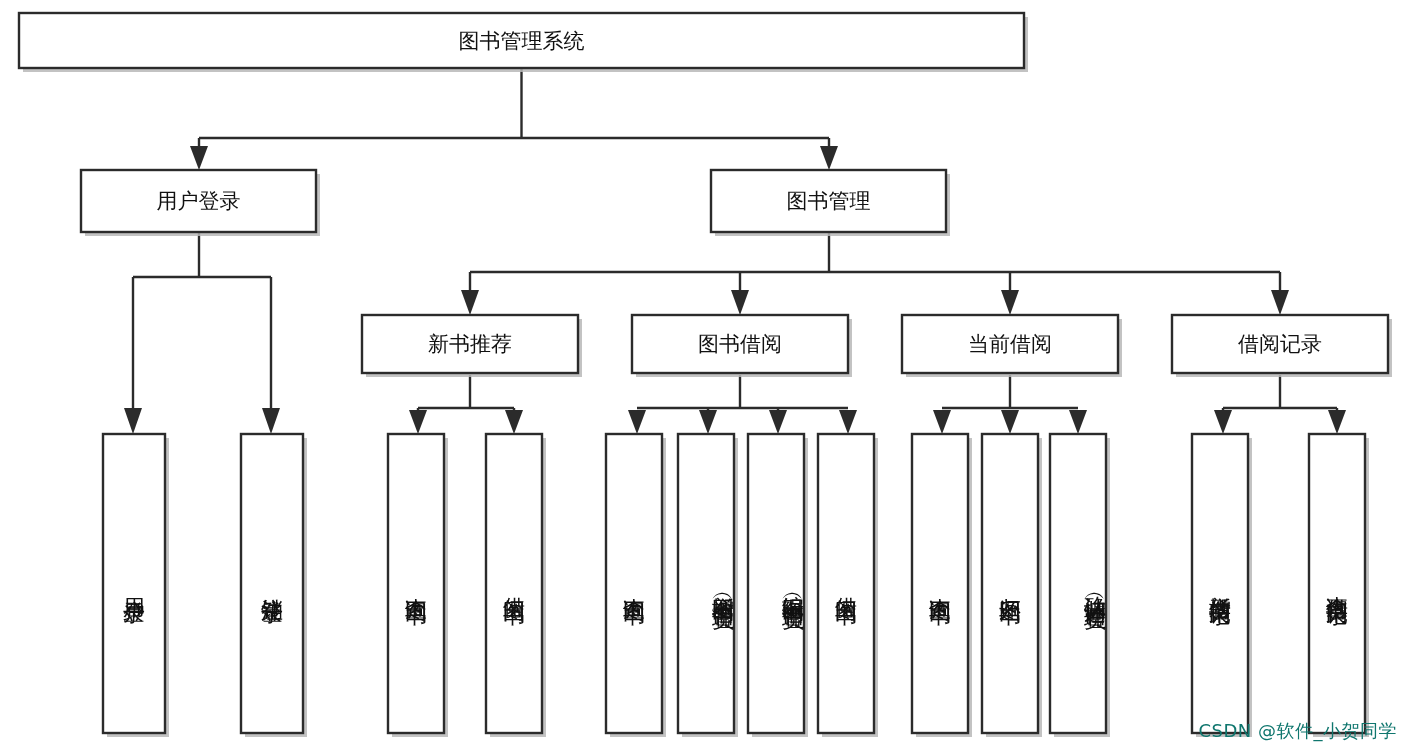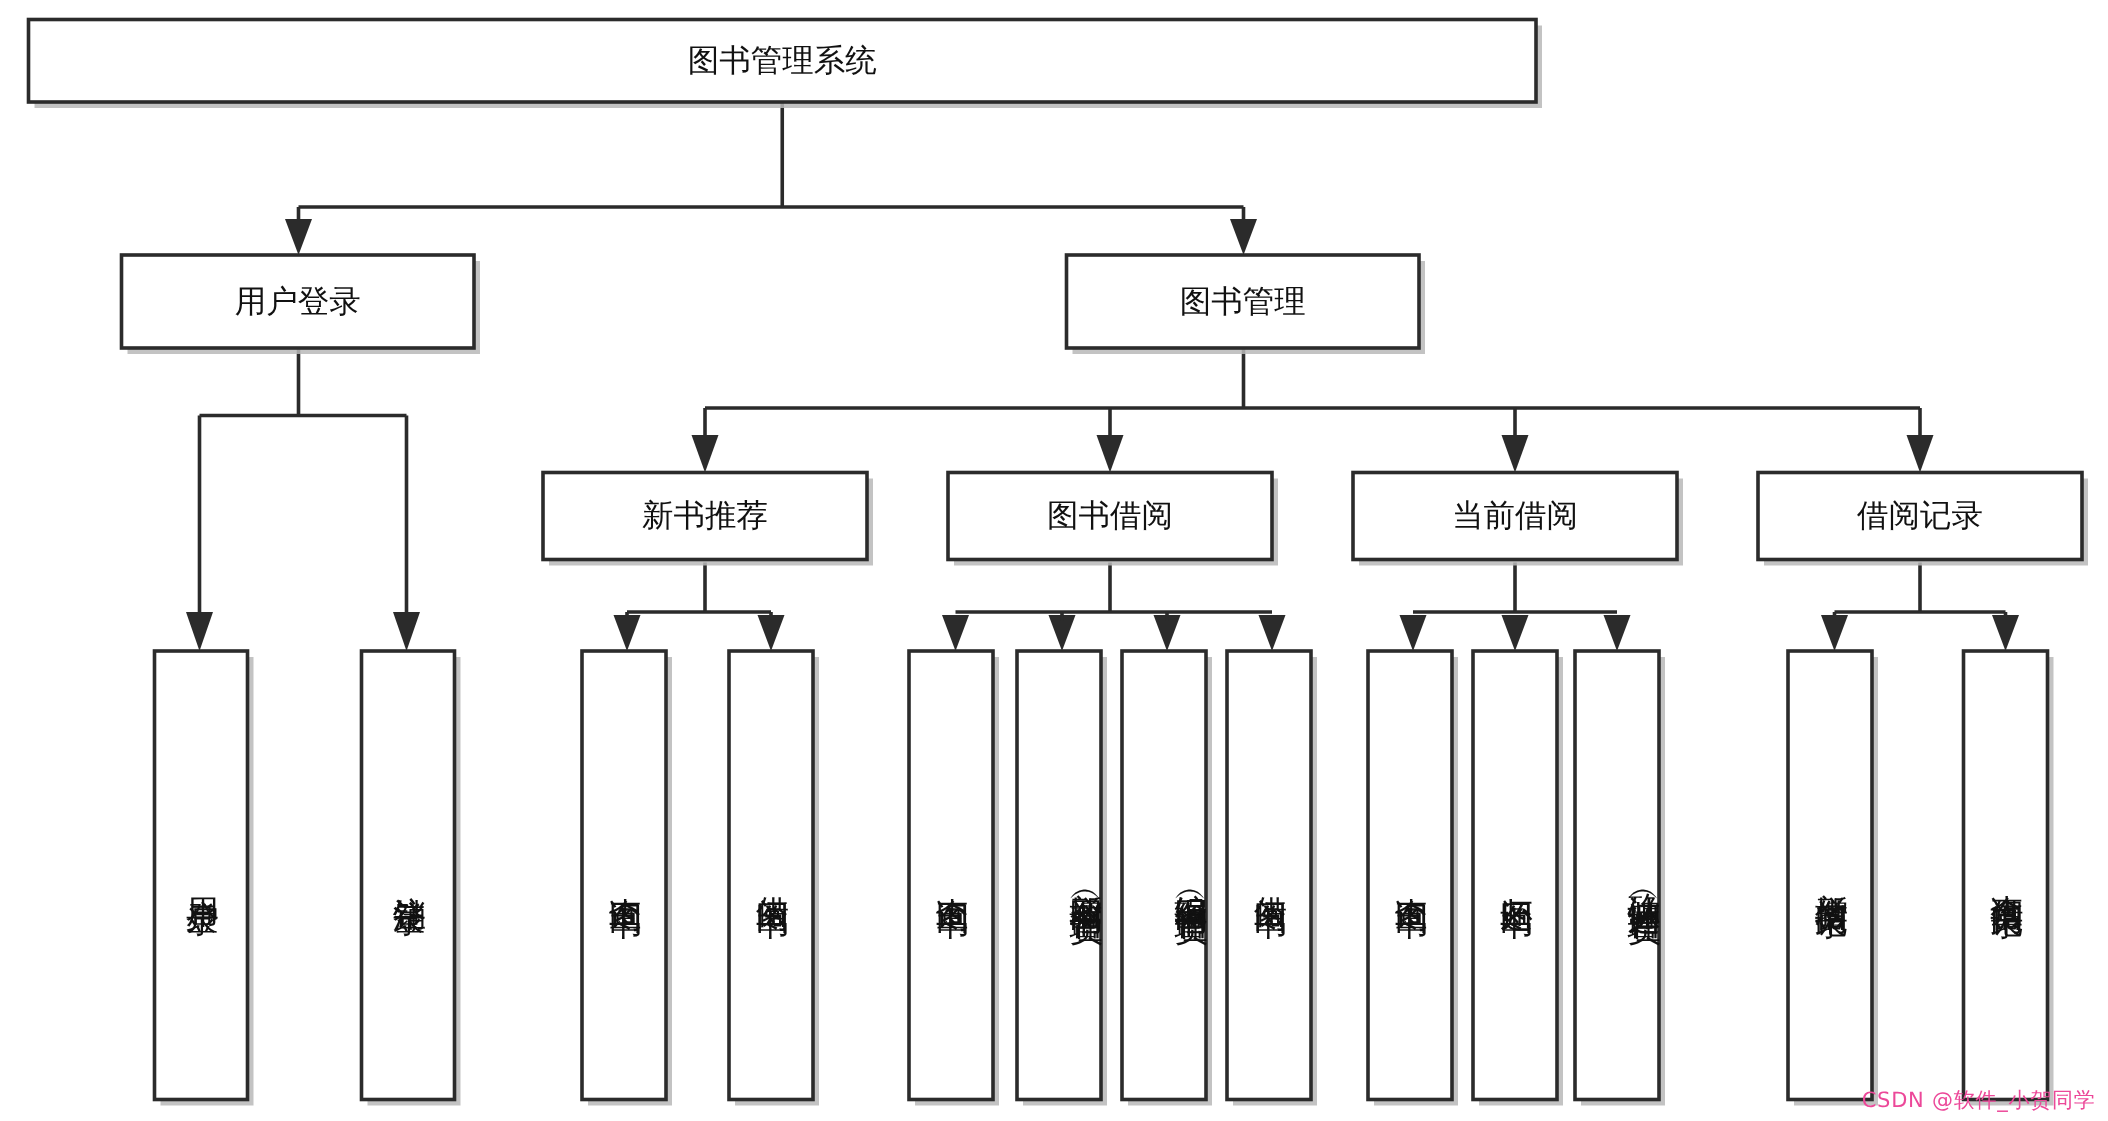--- a/index.html
+++ b/index.html
@@ -67,22 +67,22 @@
     display: flex;
     align-items: center;
     justify-content: center;
     pointer-events: none;
   }
   .watermark {
     position: absolute;
     right: 8px;
     bottom: 4px;
     font-family: "DejaVu Sans", "Liberation Sans", sans-serif;
-    font-size: 14px;
-    color: #ec4899;
+    font-size: 18px;
+    color: #0f766e;
     letter-spacing: 0.5px;
     white-space: nowrap;
     margin-top: 16px;
   }
 </style>
 </head>
 <body>
 
 <div id="diagram-root">
 

